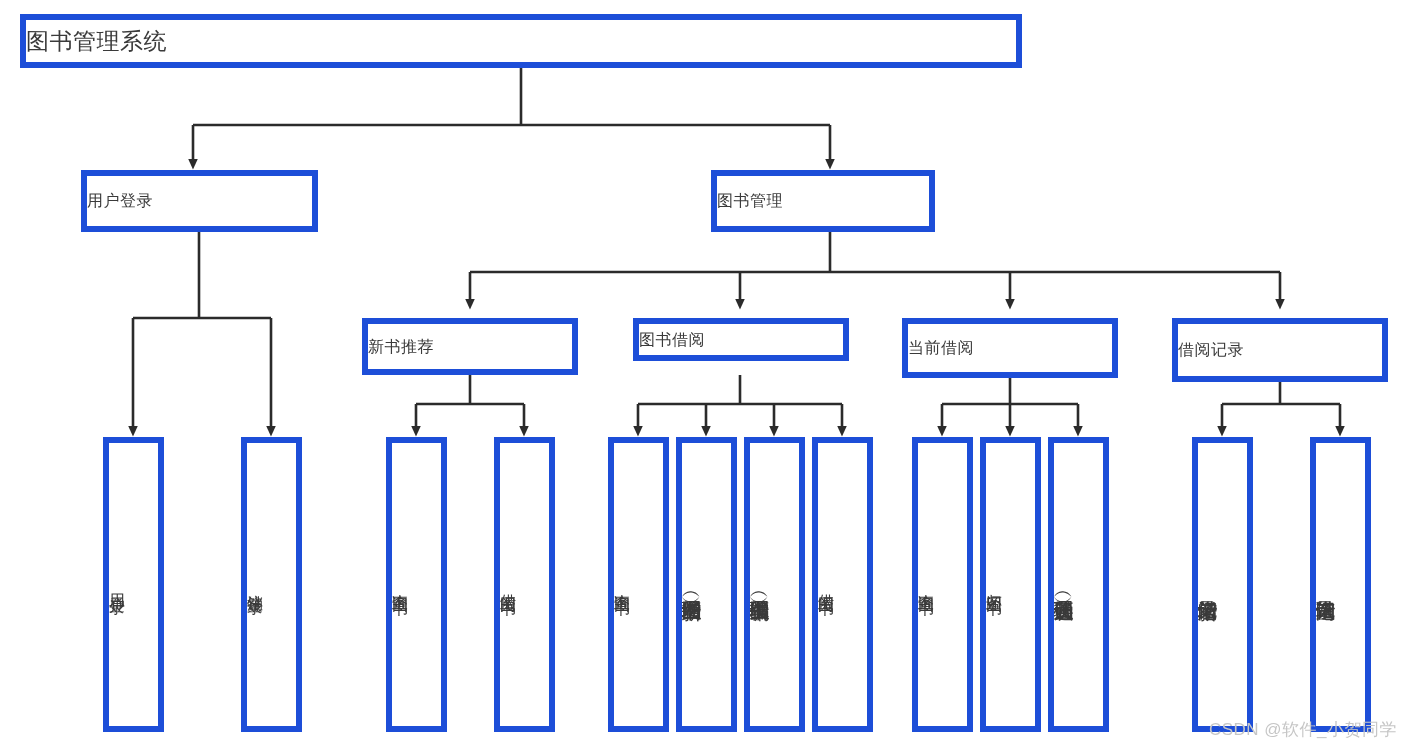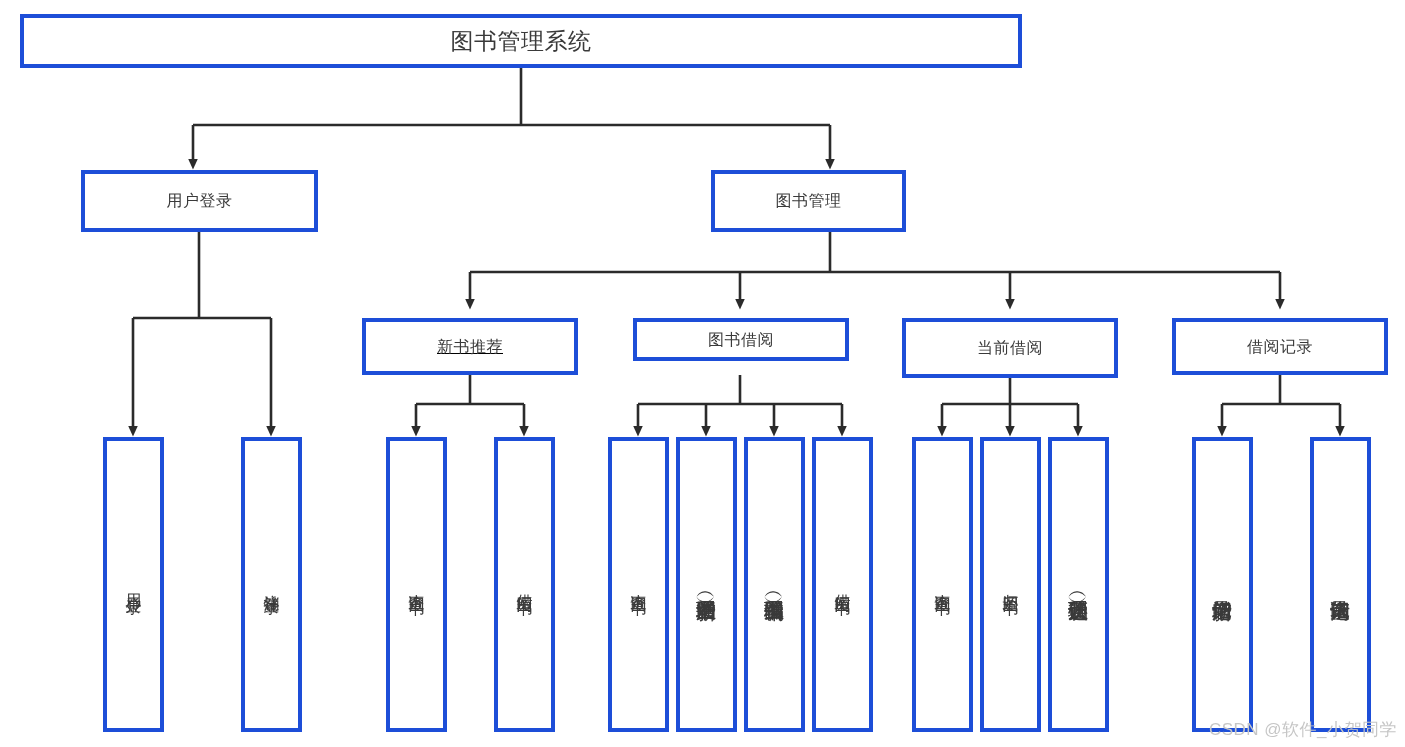--- a/index.html
+++ b/index.html
@@ -25,25 +25,24 @@
     position: absolute;
     left: 0;
     top: 0;
     width: 1405px;
     height: 747px;
     display: block;
   }
   .node-box {
     position: absolute;
     box-sizing: border-box;
-    border: 4px solid #1d4ed8;
+    border: 6px solid #1d4ed8;
     background: #ffffff;
     display: flex;
     align-items: center;
-    justify-content: center;
     overflow: hidden;
   }
   .node-label {
     color: #3a3a3a;
     font-size: 16px;
     line-height: 1.25;
     letter-spacing: 0.5px;
     white-space: nowrap;
   }
   .node-box.vertical .node-label {
@@ -124,34 +123,34 @@
     </g>
   </svg>
 
   <div class="node-box" style="left:20px; top:14px; width:1002px; height:54px;">
     <span class="node-label" style="font-size:23px;">图书管理系统</span>
   </div>
 
   <div class="node-box" style="left:81px; top:170px; width:237px; height:62px;">
     <span class="node-label">用户登录</span>
   </div>
-  <div class="node-box" style="left:711px; top:170px; width:195px; height:62px;">
+  <div class="node-box" style="left:711px; top:170px; width:224px; height:62px;">
     <span class="node-label">图书管理</span>
   </div>
 
-  <div class="node-box" style="left:362px; top:318px; width:216px; height:57px;text-decoration:underline;">
+  <div class="node-box" style="left:362px; top:318px; width:216px; height:57px;">
     <span class="node-label">新书推荐</span>
   </div>
   <div class="node-box" style="left:633px; top:318px; width:216px; height:43px;">
     <span class="node-label">图书借阅</span>
   </div>
   <div class="node-box" style="left:902px; top:318px; width:216px; height:60px;">
     <span class="node-label">当前借阅</span>
   </div>
-  <div class="node-box" style="left:1172px; top:318px; width:216px; height:57px;">
+  <div class="node-box" style="left:1172px; top:318px; width:216px; height:64px;">
     <span class="node-label">借阅记录</span>
   </div>
 
   <div class="node-box vertical" style="left:103px; top:437px; width:61px; height:295px;">
     <span class="node-label">用户登录</span>
   </div>
   <div class="node-box vertical" style="left:241px; top:437px; width:61px; height:295px;">
     <span class="node-label">注销登录</span>
   </div>
 

